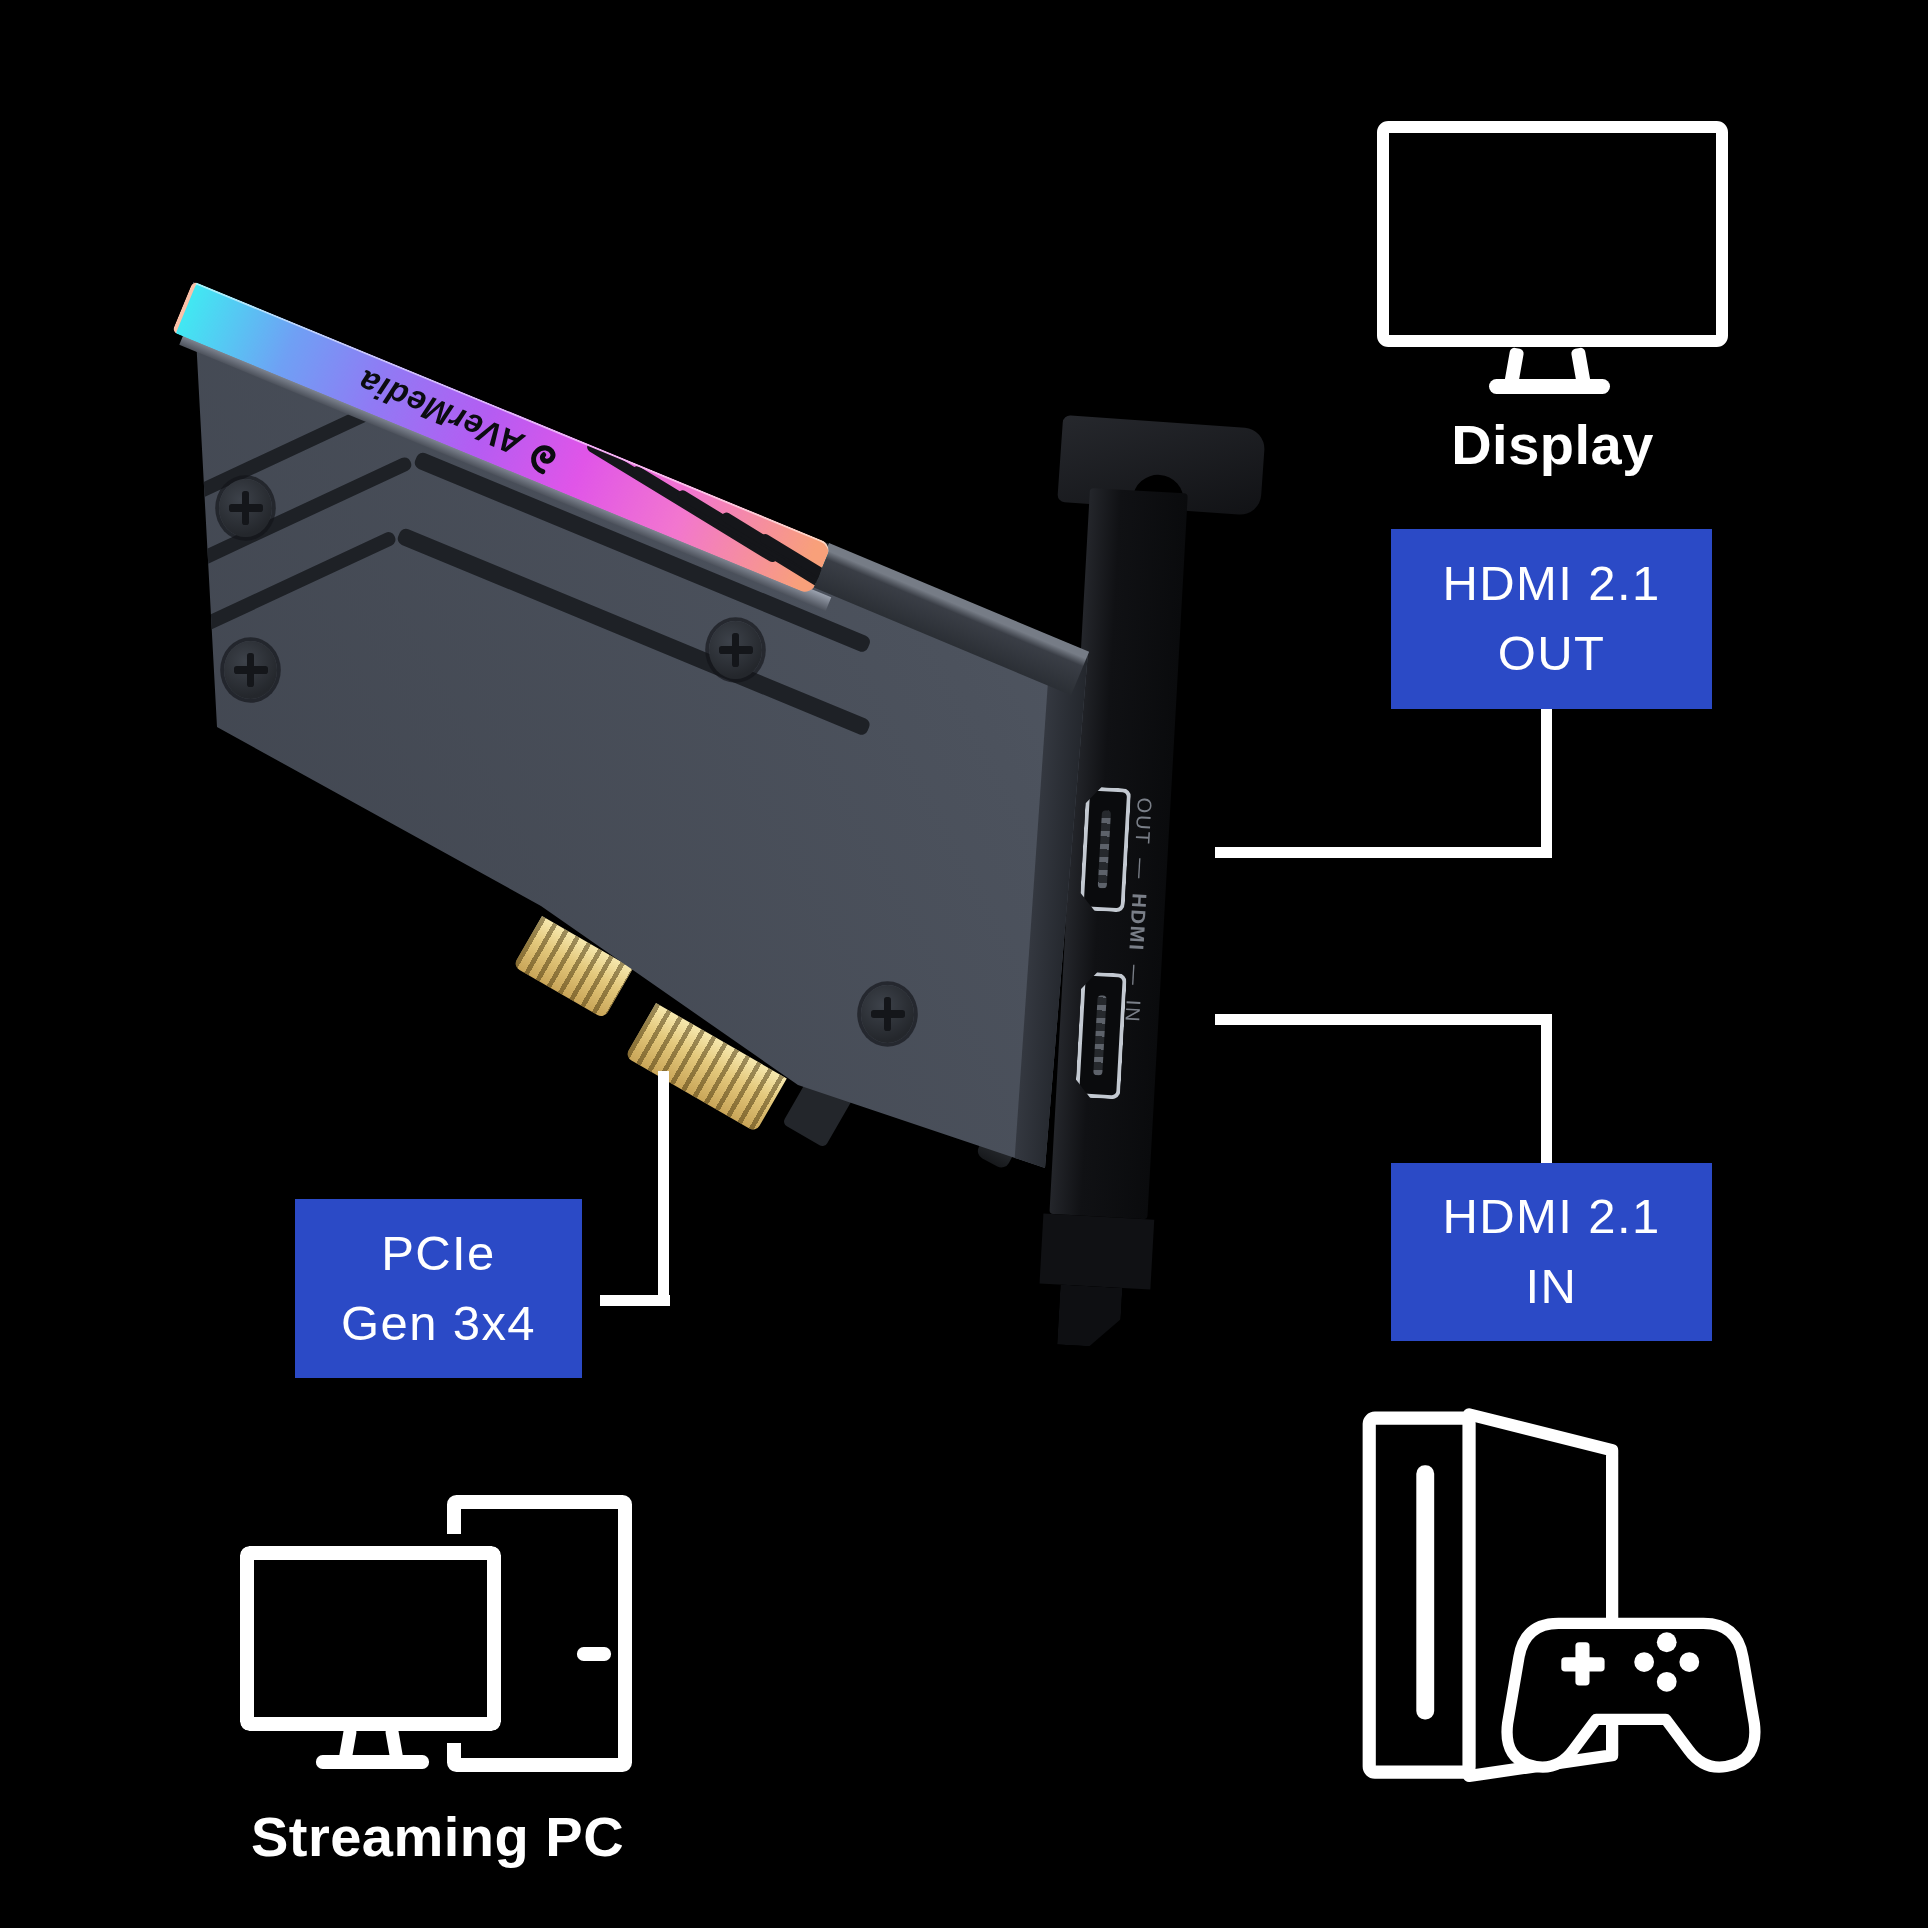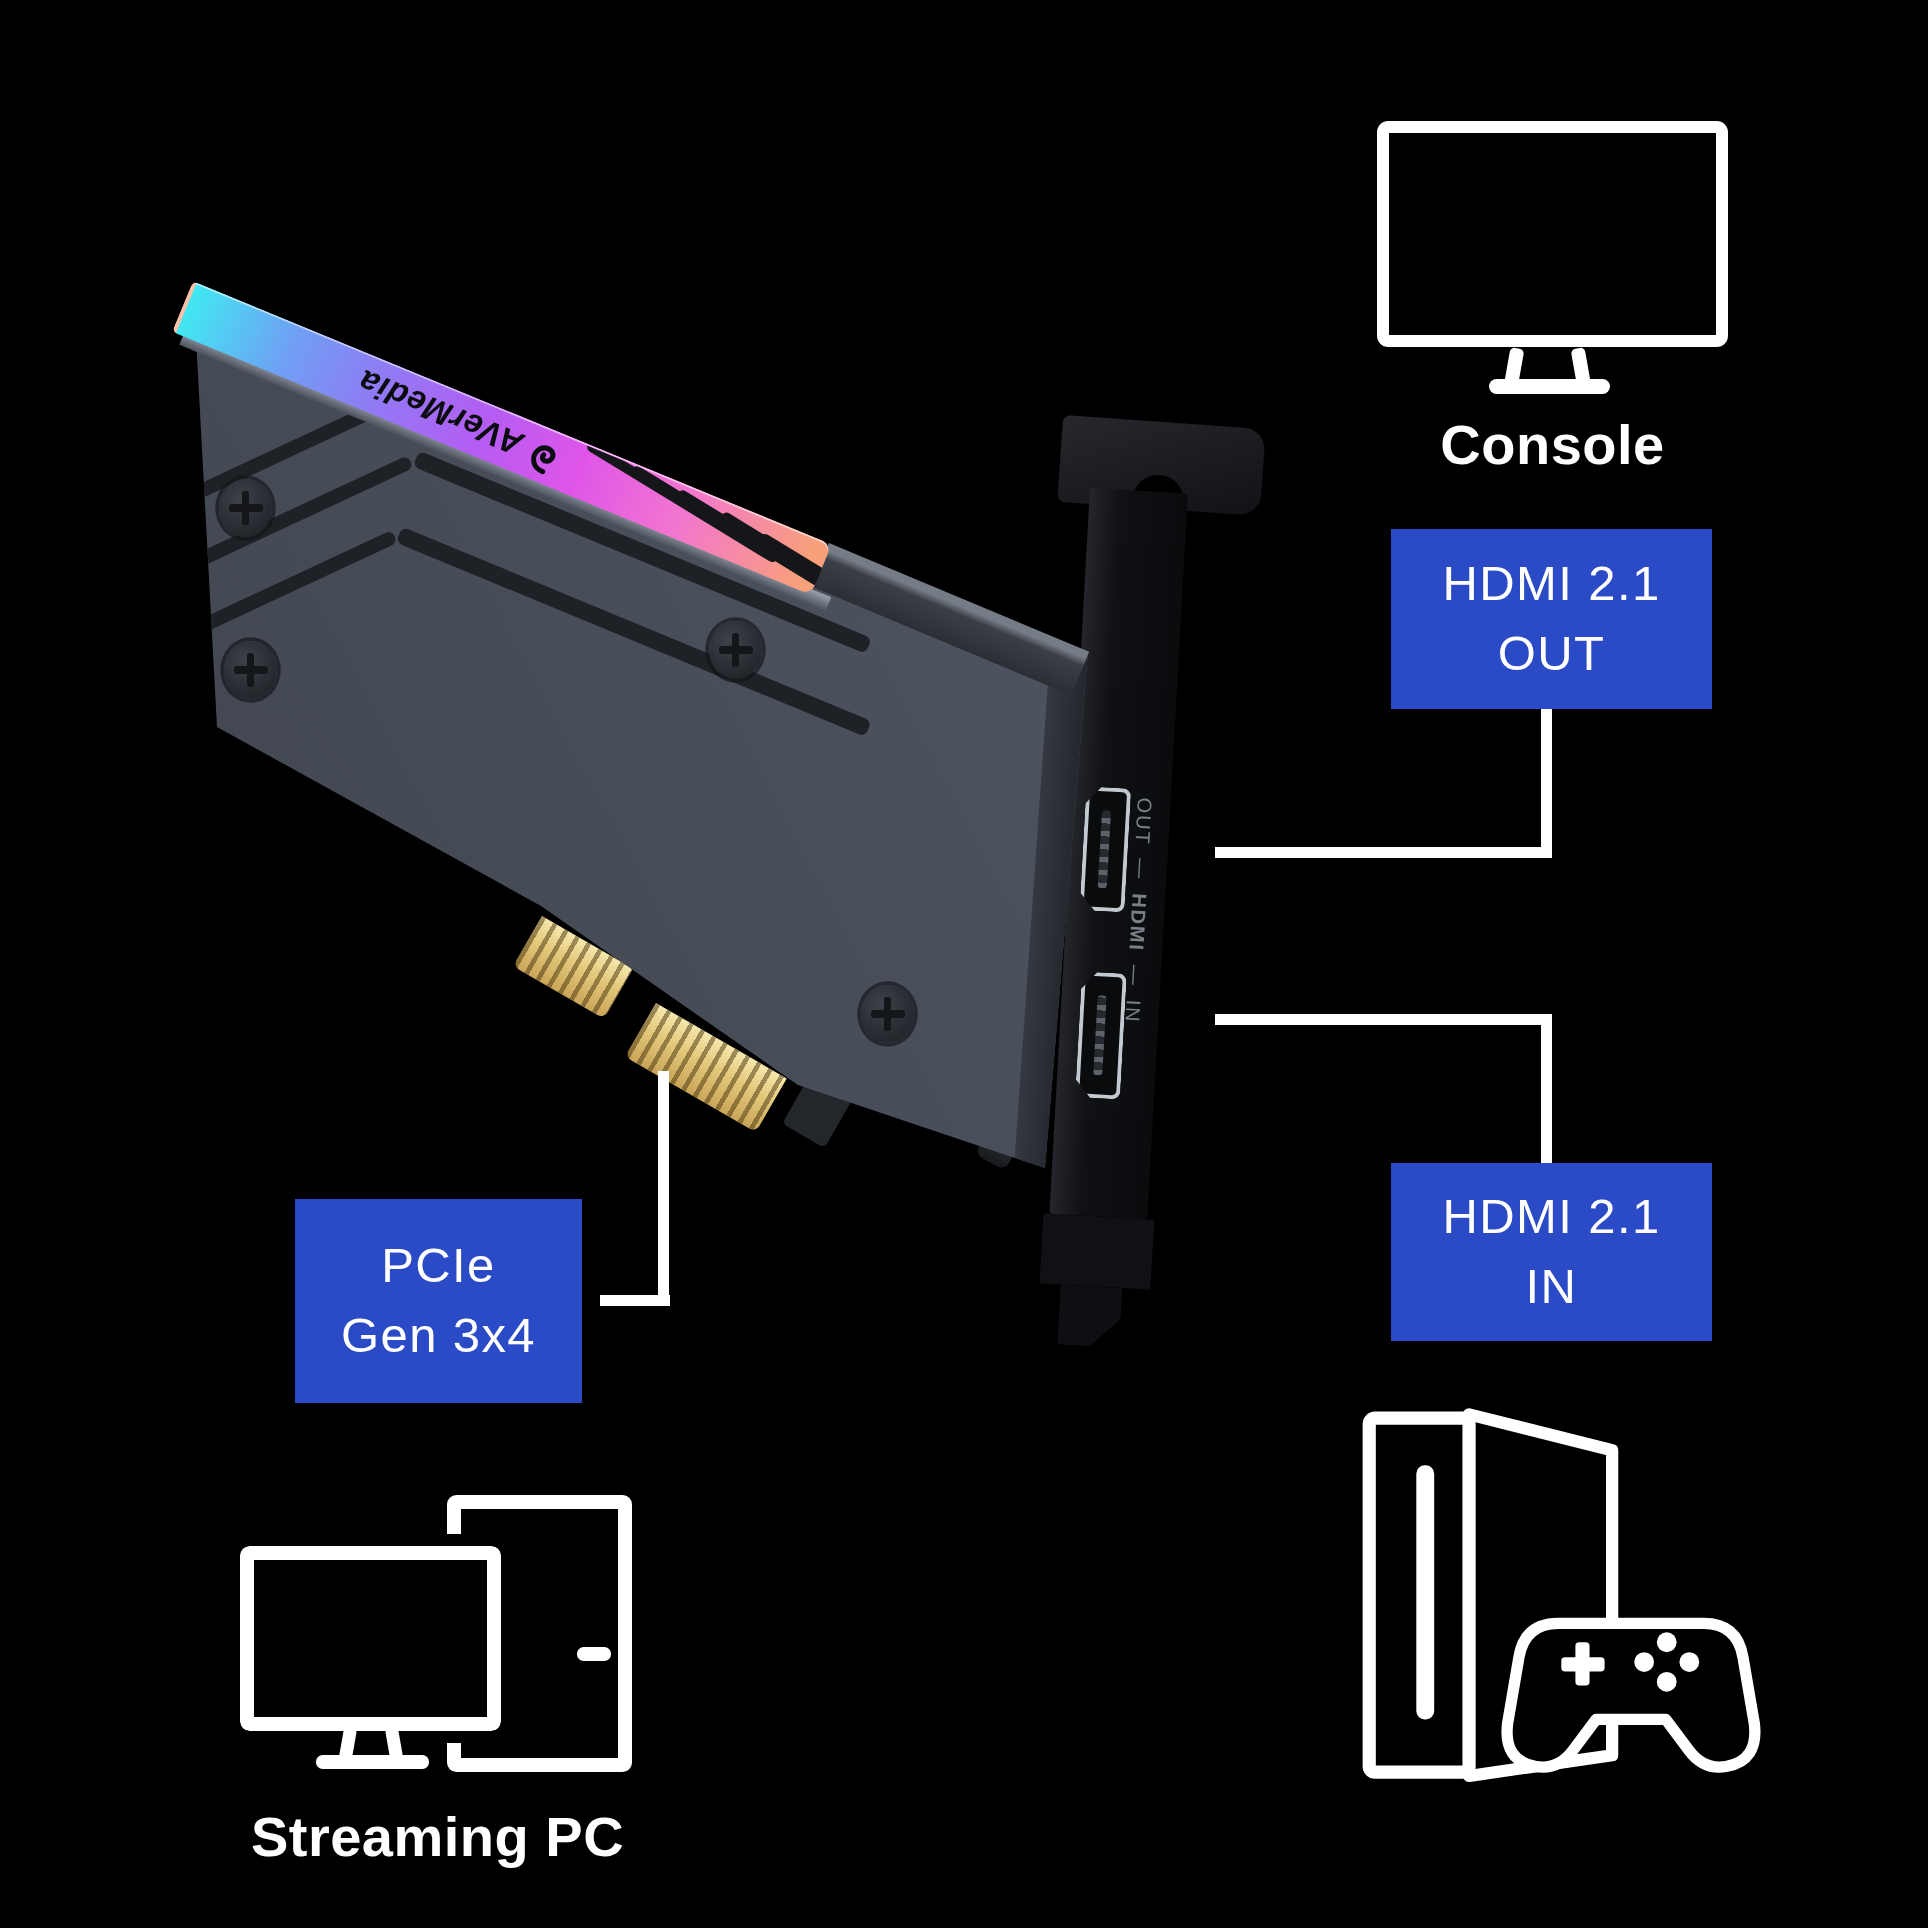--- a/index.html
+++ b/index.html
@@ -164,30 +164,30 @@
   <div class="wline" style="left:600px;top:1295px;width:70px;height:11.3px;"></div>
 
   <div class="callout" style="left:1391px;top:529px;width:321px;height:180px;">
     <span style="position:static">HDMI 2.1</span>
     <span style="position:static">OUT</span>
   </div>
   <div class="callout" style="left:1391px;top:1163px;width:321px;height:178px;">
     <span style="position:static">HDMI 2.1</span>
     <span style="position:static">IN</span>
   </div>
-  <div class="callout" style="left:295px;top:1199px;width:287px;height:204px;">
+  <div class="callout" style="left:295px;top:1199px;width:287px;height:179px;">
     <span style="position:static">PCIe</span>
     <span style="position:static">Gen 3x4</span>
   </div>
 
   <div id="display-frame" class="olined"></div>
   <div id="display-leg-l" class="wfill"></div>
   <div id="display-leg-r" class="wfill"></div>
   <div id="display-base" class="wfill"></div>
-  <div id="display-label" class="big-label">Console</div>
+  <div id="display-label" class="big-label">Display</div>
 
   <div id="spc-tower" class="olined"></div>
   <div id="spc-tower-dash" class="wfill"></div>
   <div id="spc-monitor" class="olined"></div>
   <div id="spc-leg-l" class="wfill"></div>
   <div id="spc-leg-r" class="wfill"></div>
   <div id="spc-base" class="wfill"></div>
   <div id="spc-label" class="big-label">Streaming PC</div>
 
   <svg id="console-svg" width="452" height="386" viewBox="0 0 480 410">

